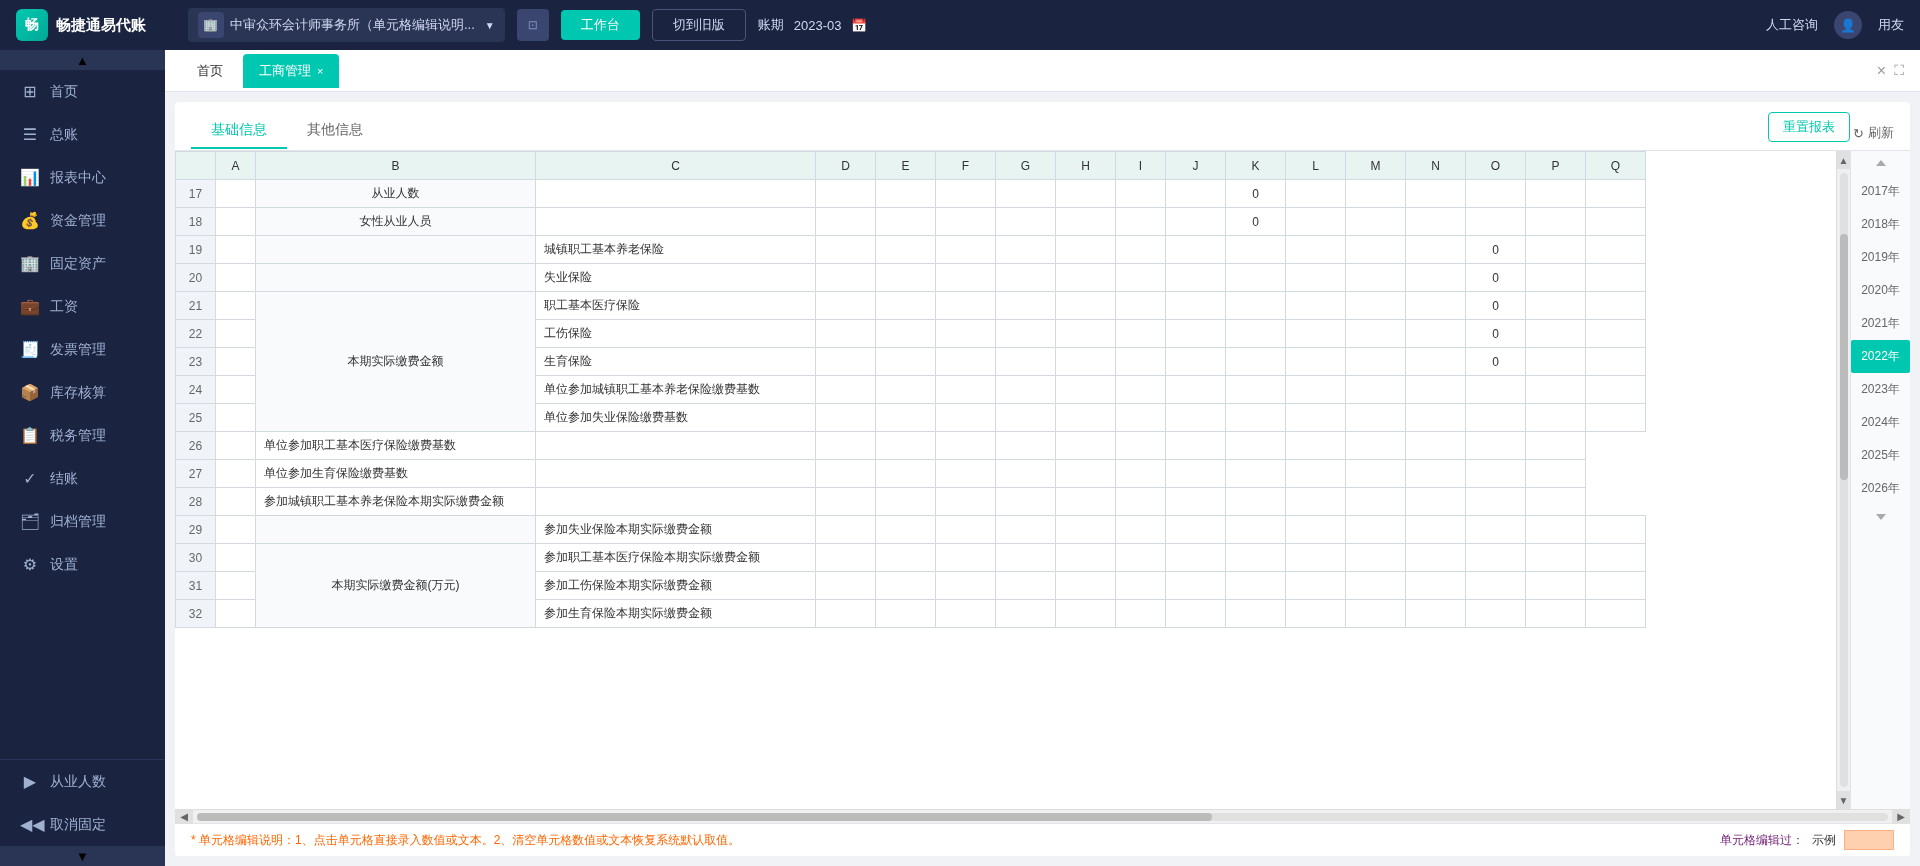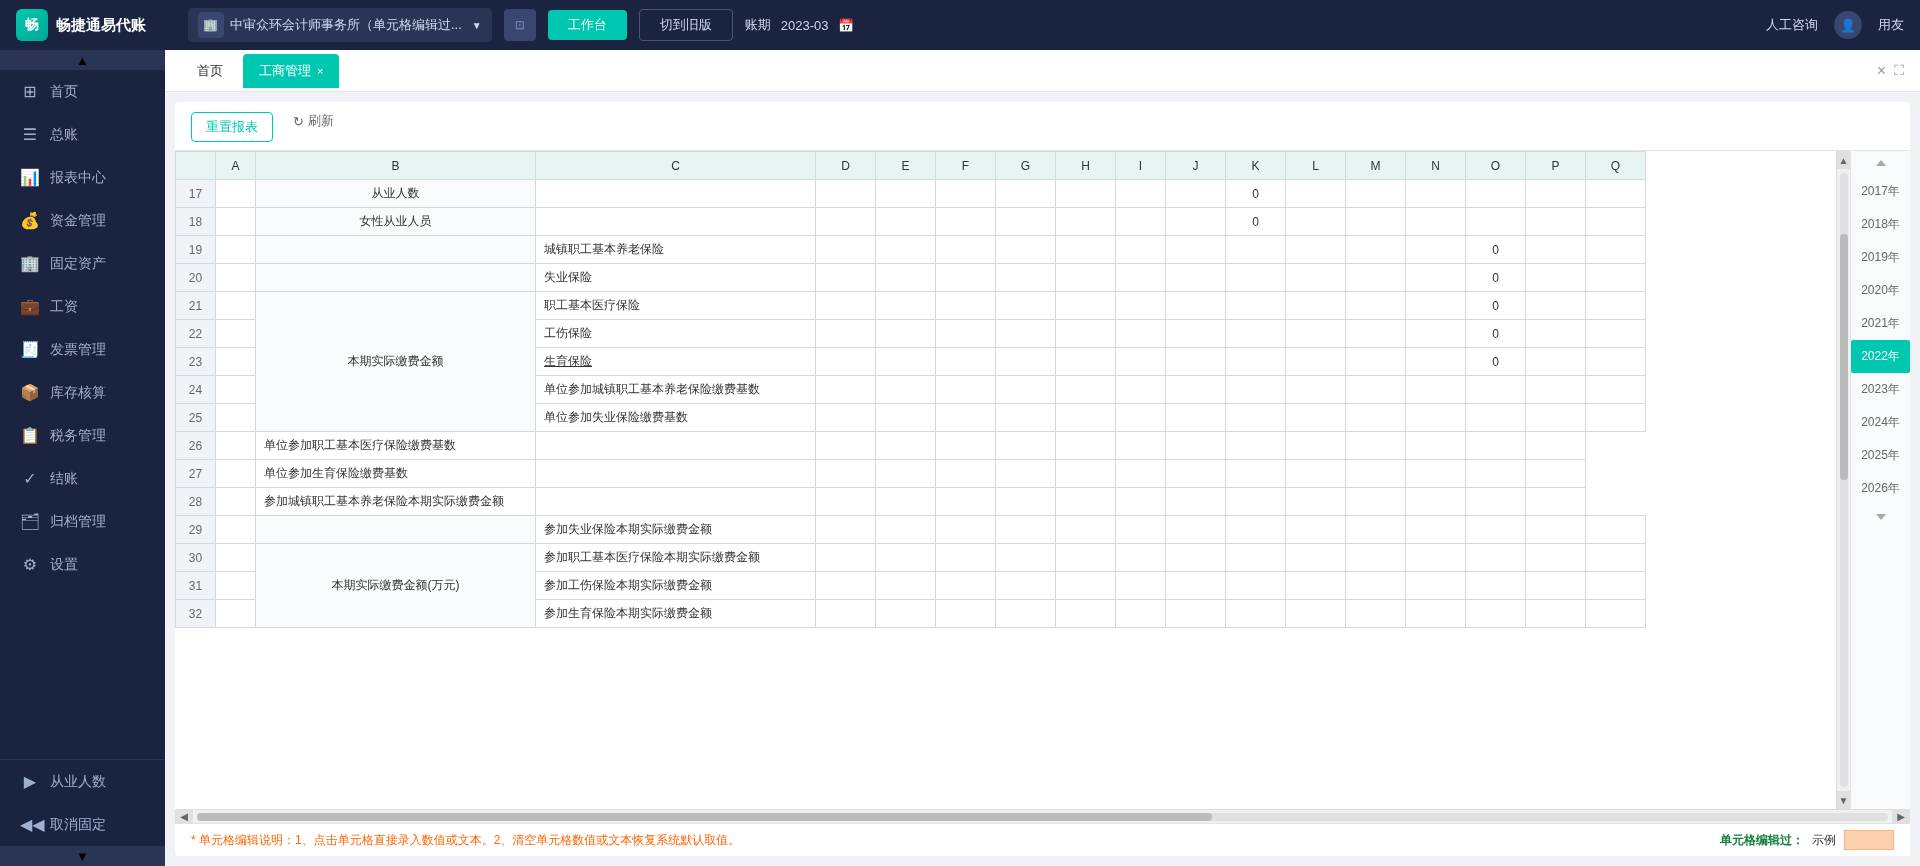--- a/index.html
+++ b/index.html
@@ -107,21 +107,21 @@
       display: flex; align-items: center; padding: 10px 16px 0;
       border-bottom: 1px solid #e0e4eb;
       justify-content: space-between;
     }
     .sub-tabs { display: flex; gap: 0; }
     .sub-tab {
       padding: 8px 20px; cursor: pointer; font-size: 14px; color: #666;
       border-bottom: 2px solid transparent;
     }
     .sub-tab.active { color: #00c8b0; border-bottom: 2px solid #00c8b0; font-weight: 500; }
-    .sub-tab-actions { display: flex; align-items: flex-start; gap: 20px; padding-bottom: 8px; }
+    .sub-tab-actions { display: flex; align-items: flex-end; gap: 3px; padding-bottom: 8px; }
     .btn-reset { border: 1px solid #00c8b0; color: #00c8b0; background: #fff; padding: 5px 14px; border-radius: 4px; cursor: pointer; font-size: 13px; }
     .btn-refresh { color: #666; background: transparent; border: none; cursor: pointer; font-size: 13px; display: flex; align-items: center; gap: 4px; }
 
     
     .spreadsheet-container {
       flex: 1; overflow: hidden; display: flex;
       position: relative;
     }
 
     .spreadsheet-wrapper {
@@ -223,21 +223,21 @@
 </head>
 <body>
 
 <div class="header">
   <div class="logo-area">
     <div class="logo-icon">畅</div>
     <span>畅捷通易代账</span>
   </div>
   <div class="company-selector">
     <div class="company-icon">🏢</div>
-    <span>中审众环会计师事务所（单元格编辑过...</span>
+    <span>中审众环会计师事务所（单元格编辑说明...</span>
     <span style="font-size:10px;margin-left:4px;">▼</span>
   </div>
   <div class="company-icon" style="width:32px;height:32px;background:#3a4570;border-radius:4px;display:flex;align-items:center;justify-content:center;color:#8090c0;">⊡</div>
   <button class="header-btn btn-primary">工作台</button>
   <button class="header-btn btn-outline">切到旧版</button>
   <div class="period-area">
     <span>账期</span>
     <span style="margin-left:4px;">2023-03</span>
     <span style="cursor:pointer;margin-left:4px;">📅</span>
   </div>
@@ -323,20 +323,28 @@
     </div>
     <div style="margin-left:auto;display:flex;gap:8px;">
       <span style="cursor:pointer;color:#999;font-size:16px;">×</span>
       <span style="cursor:pointer;color:#999;font-size:14px;">⛶</span>
     </div>
   </div>
 
   <div class="page-content">
 
     <div class="sub-tab-bar">
+      <div class="sub-tabs">
+        <div class="sub-tab active">
+          <span>基础信息</span>
+        </div>
+        <div class="sub-tab">
+          <span>其他信息</span>
+        </div>
+      </div>
       <div class="sub-tab-actions">
         <button class="btn-reset">重置报表</button>
         <button class="btn-refresh">
           <span>↻</span>
           <span>刷新</span>
         </button>
       </div>
     </div>
 
     <div class="spreadsheet-container">
@@ -480,21 +488,21 @@
                 <td class="cell-data" style="min-width: 50px;"></td>
                 <td class="cell-data" style="min-width: 50px;"></td>
                 <td class="cell-data" style="min-width: 50px;"></td>
                 <td class="cell-data cell-value" style="min-width: 60px;">0</td>
                 <td class="cell-data" style="min-width: 50px;"></td>
                 <td class="cell-data" style="min-width: 50px;"></td>
               </tr>
               <tr>
                 <td class="row-num">23</td>
                 <td class="cell-data" style="min-width: 40px;"></td>
-                <td class="cell-data cell-label" style="min-width: 280px; text-decoration: underline;">生育保险</td>
+                <td class="cell-data cell-label" style="min-width: 280px;">生育保险</td>
                 <td class="cell-data" style="min-width: 50px;"></td>
                 <td class="cell-data" style="min-width: 50px;"></td>
                 <td class="cell-data" style="min-width: 50px;"></td>
                 <td class="cell-data" style="min-width: 50px;"></td>
                 <td class="cell-data" style="min-width: 50px;"></td>
                 <td class="cell-data" style="min-width: 50px;"></td>
                 <td class="cell-data" style="min-width: 50px;"></td>
                 <td class="cell-data cell-value" style="min-width: 60px;"></td>
                 <td class="cell-data" style="min-width: 50px;"></td>
                 <td class="cell-data" style="min-width: 50px;"></td>
@@ -718,19 +726,19 @@
       <div class="h-scroll-left">◀</div>
       <div class="h-scroll-track">
         <div class="h-scroll-thumb"></div>
       </div>
       <div class="h-scroll-right">▶</div>
     </div>
 
     <div class="bottom-bar">
       <span style="color:#ff6600;font-size:12px;">* 单元格编辑说明：1、点击单元格直接录入数值或文本。2、清空单元格数值或文本恢复系统默认取值。</span>
       <div class="bottom-right">
-        <span style="color:#15803d;font-weight:bold;">单元格编辑过：</span>
+        <span style="color:#701a75;">单元格编辑过：</span>
         <span style="color:#333;">示例</span>
         <div class="sample-cell"></div>
       </div>
     </div>
   </div>
 </div>
 
 </body></html>

